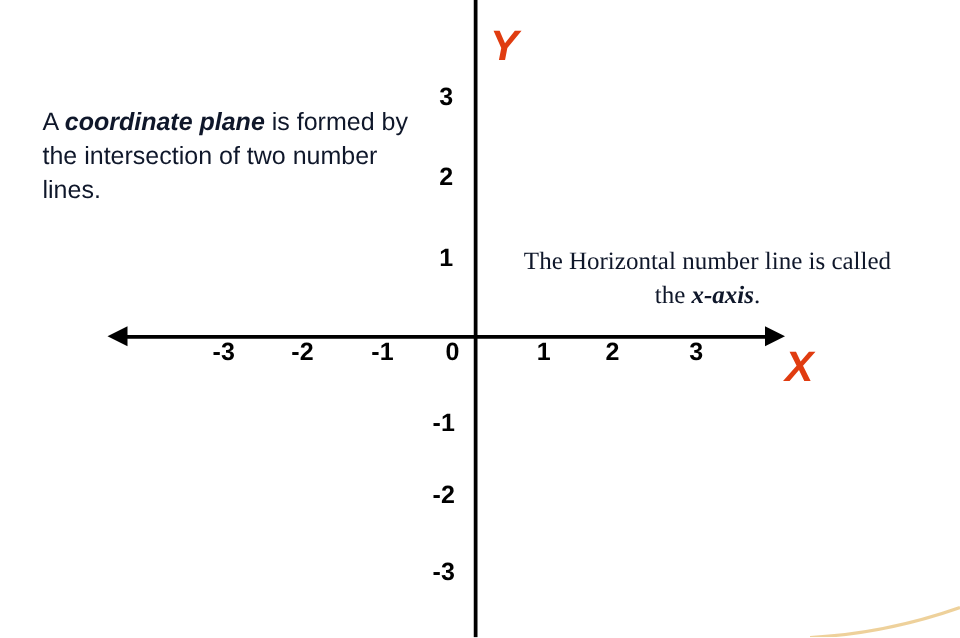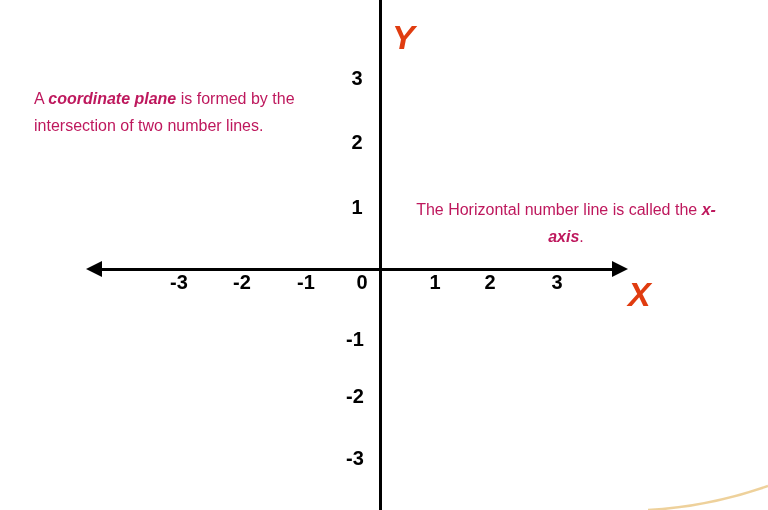--- a/index.html
+++ b/index.html
@@ -74,35 +74,36 @@
     font-style: italic;
     font-size: 34px;
     line-height: 34px;
   }
   #axis-letter-y { left: 392px; top: 20px; }
   #axis-letter-x { left: 628px; top: 277px; }
 
   
   .note {
     position: absolute;
-    color: #be185d;
-    font-size: 16px;
+    color: #0f172a;
+    font-size: 20px;
     line-height: 27px;
   }
   #note-coordinate-plane {
     left: 34px;
     top: 85px;
     width: 320px;
     text-align: left;
   }
   #note-x-axis {
     left: 406px;
     top: 196px;
     width: 320px;
     text-align: center;
+    font-family: Liberation Serif, serif;
   }
   #note-y-axis {
     left: 26px;
     top: 394px;
     width: 330px;
     text-align: center;
   }
   .note b {
     font-weight: bold;
     font-style: italic;

